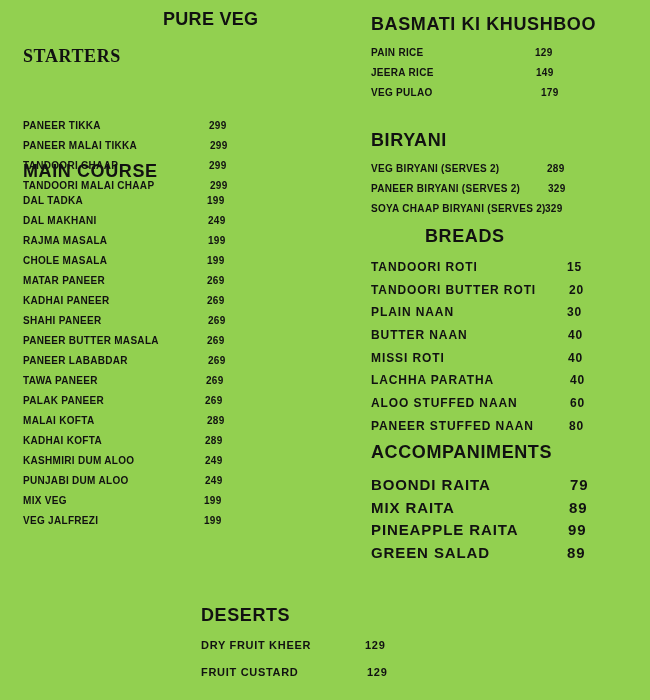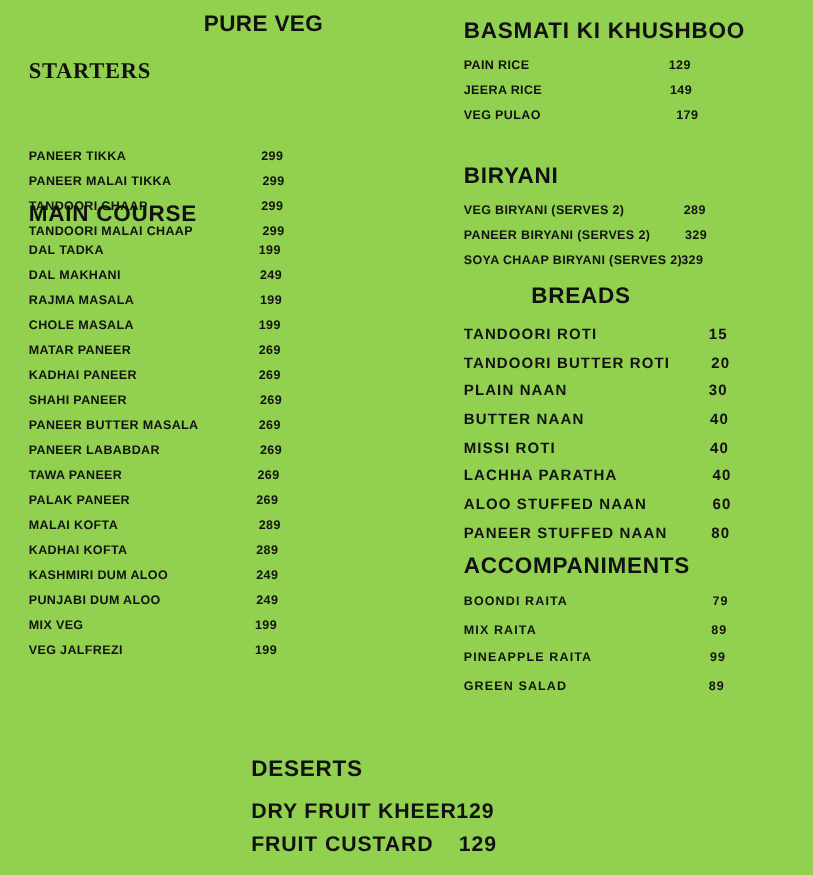--- a/index.html
+++ b/index.html
@@ -21,22 +21,22 @@
       position: absolute; font-weight: bold; font-size: 18px;
       letter-spacing: 0.6px; white-space: nowrap;
     }
     .list { position: absolute; }
     .row {
       position: relative; height: 20px; font-size: 10px; font-weight: bold;
       white-space: nowrap; letter-spacing: 0.3px;
     }
     .row .price { position: absolute; top: 0; }
     .br .row { height: 22.7px; font-size: 12px; letter-spacing: 0.9px; }
-    .acc .row { height: 22.7px; font-size: 10px; letter-spacing: 0.9px; }
-    .des .row { height: 27px; font-size: 17px; letter-spacing: 0.7px; }
+    .acc .row { height: 22.7px; font-size: 15px; letter-spacing: 0.9px; }
+    .des .row { height: 27px; font-size: 11px; letter-spacing: 0.7px; }
   </style>
 </head>
 <body>
 
 <div class="title">PURE VEG</div>
 
 <div class="h" style="left:23px;top:46px;font-family:Liberation Serif, serif;">STARTERS</div>
 <div class="list" style="left:23px;top:80px;width:300px;margin-top:40px;">
     <div class="row"><span>PANEER TIKKA</span><span class="price" style="left: 186px;">299</span></div>
     <div class="row"><span>PANEER MALAI TIKKA</span><span class="price" style="left: 187px;">299</span></div>

